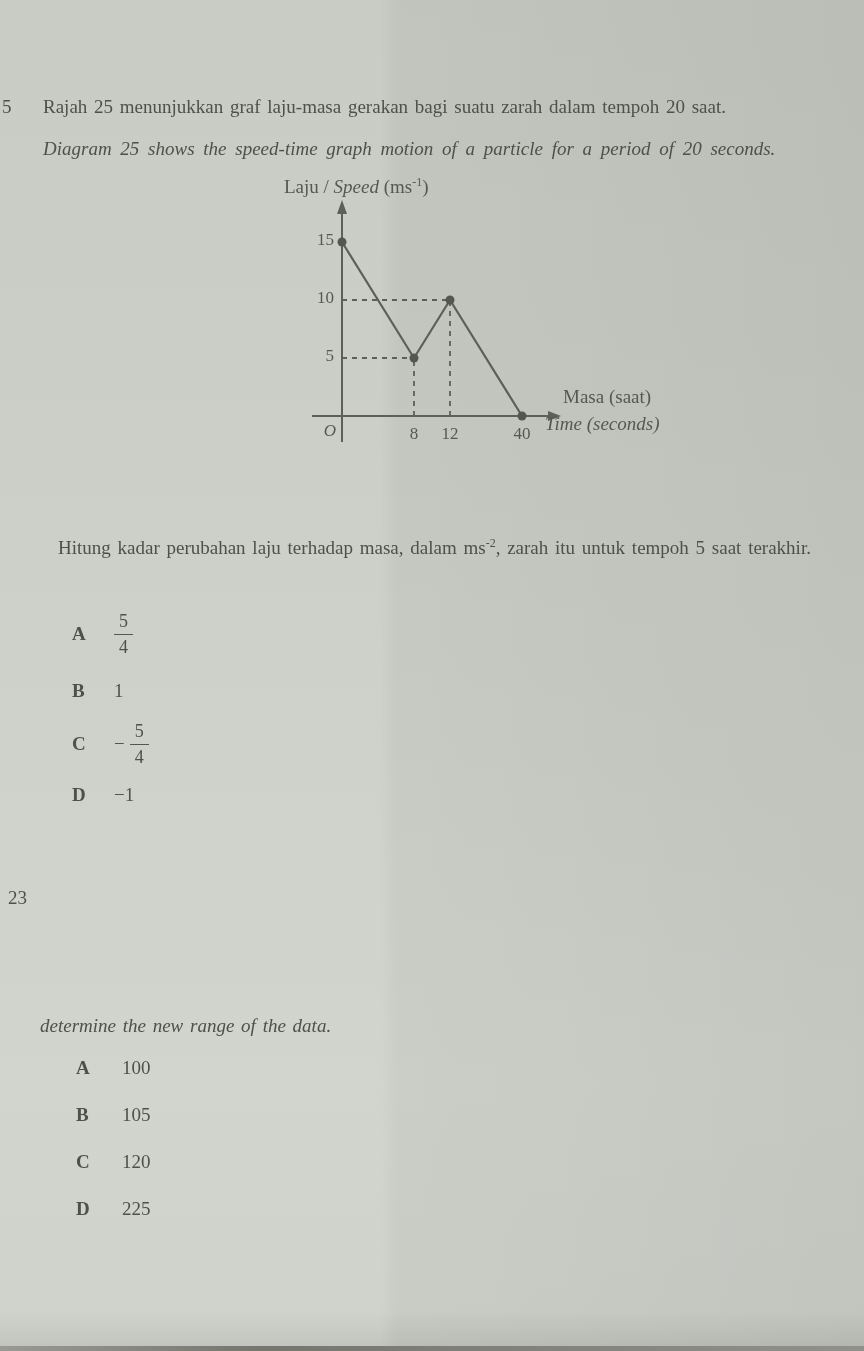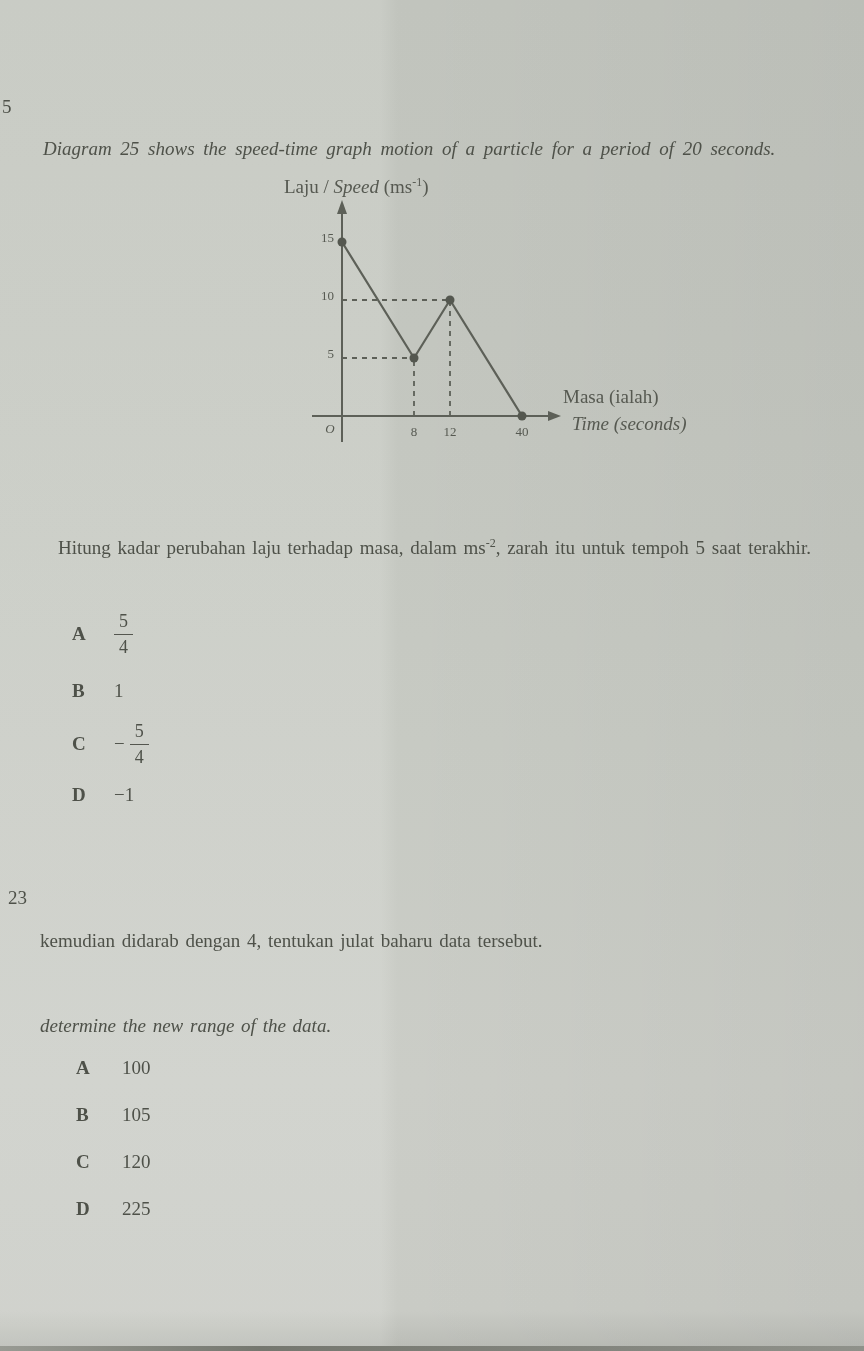--- a/index.html
+++ b/index.html
@@ -22,63 +22,64 @@
   .opt-letter { display:inline-block; width:42px; font-weight:600; }
   .opt26 .opt-letter { width:46px; }
   .frac { display:inline-block; text-align:center; font-size:18px; line-height:1.15; }
   .frac .num { display:block; padding:0 5px 2px; border-bottom:1.6px solid #54564f; }
   .frac .den { display:block; padding-top:2px; }
   .minus { margin-right:5px; }
   
   .chart { width:480px; height:300px; }
   .chart svg { position:absolute; left:0; top:0; }
   .chart-label { position:absolute; font-size:19px; white-space:nowrap; color:#565951; }
-  .ticklab { position:absolute; font-size:13px; color:#565951; }
+  .ticklab { position:absolute; font-size:17px; color:#565951; }
   .ticklab.yt { width:36px; text-align:right; }
   .ticklab.xt { width:30px; text-align:center; }
   .ticklab.origin { width:26px; text-align:center; font-style:italic; }
   .ax, .dash, .curve { stroke:#5d6058; fill:none; }
   .ax { stroke-width:2; }
   .dash { stroke-width:1.8; stroke-dasharray:5 5; }
   .curve { stroke-width:2.2; }
   .dot { fill:#54574f; }
   .solid { fill:#5d6058; }
   .bottom-edge {
     position:absolute; left:0; bottom:0; width:100%; height:5px;
     background:linear-gradient(90deg,#989a93,#75776f 30%,#83857e 70%,#8f918a);
   }
 </style>
 </head>
 <body>
 
 <div class="page">
 
   <div class="abs txt qnum" style="left:2px; top:95px;">5</div>
+  <div class="abs txt ws2" style="left:43px; top:95px;">Rajah 25 menunjukkan graf laju-masa gerakan bagi suatu zarah dalam tempoh 20 saat.</div>
   <div class="abs txt en ws4" style="left:43px; top:137px;">Diagram 25 shows the speed-time graph motion of a particle for a period of 20 seconds.</div>
 
   <div class="abs chart" style="left:230px; top:168px;">
     <svg id="chart-svg" width="480" height="300" viewBox="0 0 480 300">
         <line x1="82" y1="248" x2="320" y2="248" class="ax"></line>
         <line x1="112" y1="274" x2="112" y2="46" class="ax"></line>
         <polygon points="331,248 318,243 318,253" class="solid"></polygon>
         <polygon points="112,32 107,46 117,46" class="solid"></polygon>
         <line x1="184" y1="248" x2="184" y2="190" class="dash"></line>
         <line x1="112" y1="190" x2="184" y2="190" class="dash"></line>
         <line x1="220" y1="248" x2="220" y2="132" class="dash"></line>
         <line x1="112" y1="132" x2="220" y2="132" class="dash"></line>
         <polyline points="112,74 184,190 220,132 292,248" class="curve"></polyline>
         <circle cx="112" cy="74" r="4.5" class="dot"></circle>
         <circle cx="184" cy="190" r="4.5" class="dot"></circle>
         <circle cx="220" cy="132" r="4.5" class="dot"></circle>
         <circle cx="292" cy="248" r="4.5" class="dot"></circle>
       </svg>
     <div id="chart-labels" class="abs" style="left:0; top:0; width:480px; height:300px;">
       <div class="chart-label" style="left:54px; top:8px;"><span>Laju / </span><span class="en">Speed</span><span> (ms</span><sup>-1</sup><span>)</span></div>
-      <div class="chart-label" style="left:333px; top:218px;">Masa (ialah)</div>
-      <div class="chart-label en" style="left:342px; top:245px;">Time (seconds)</div>
+      <div class="chart-label" style="left:333px; top:218px;">Masa (saat)</div>
+      <div class="chart-label en" style="left:315px; top:245px;">Time (seconds)</div>
     <div class="ticklab yt" style="left: 68px; top: 178px;">5</div>
         <div class="ticklab yt" style="left: 68px; top: 120px;">10</div>
         <div class="ticklab yt" style="left: 68px; top: 62px;">15</div>
         <div class="ticklab xt" style="left: 169px; top: 256px;">8</div>
         <div class="ticklab xt" style="left: 205px; top: 256px;">12</div>
         <div class="ticklab xt" style="left: 277px; top: 256px;">40</div>
         <div class="ticklab origin" style="left: 87px; top: 253px;">O</div>
       </div>
   </div>
 
@@ -103,21 +104,20 @@
         <span class="num">5</span>
         <span class="den">4</span>
       </span>
   </div>
   <div class="abs opt" style="left:72px; top:784px;">
     <span class="opt-letter">D</span>
     <span>−1</span>
   </div>
 
   <div class="abs txt" style="left:8px; top:886px;">23</div>
-  <div class="abs txt ws2" style="left:40px; top:929px;">kemudian didarab dengan 4, tentukan julat baharu data tersebut.</div>
   <div class="abs txt en ws2" style="left:40px; top:1014px;">determine the new range of the data.</div>
 
   <div class="abs opt opt26" style="left:76px; top:1057px;">
     <span class="opt-letter">A</span>
     <span>100</span>
   </div>
   <div class="abs opt opt26" style="left:76px; top:1104px;">
     <span class="opt-letter">B</span>
     <span>105</span>
   </div>

